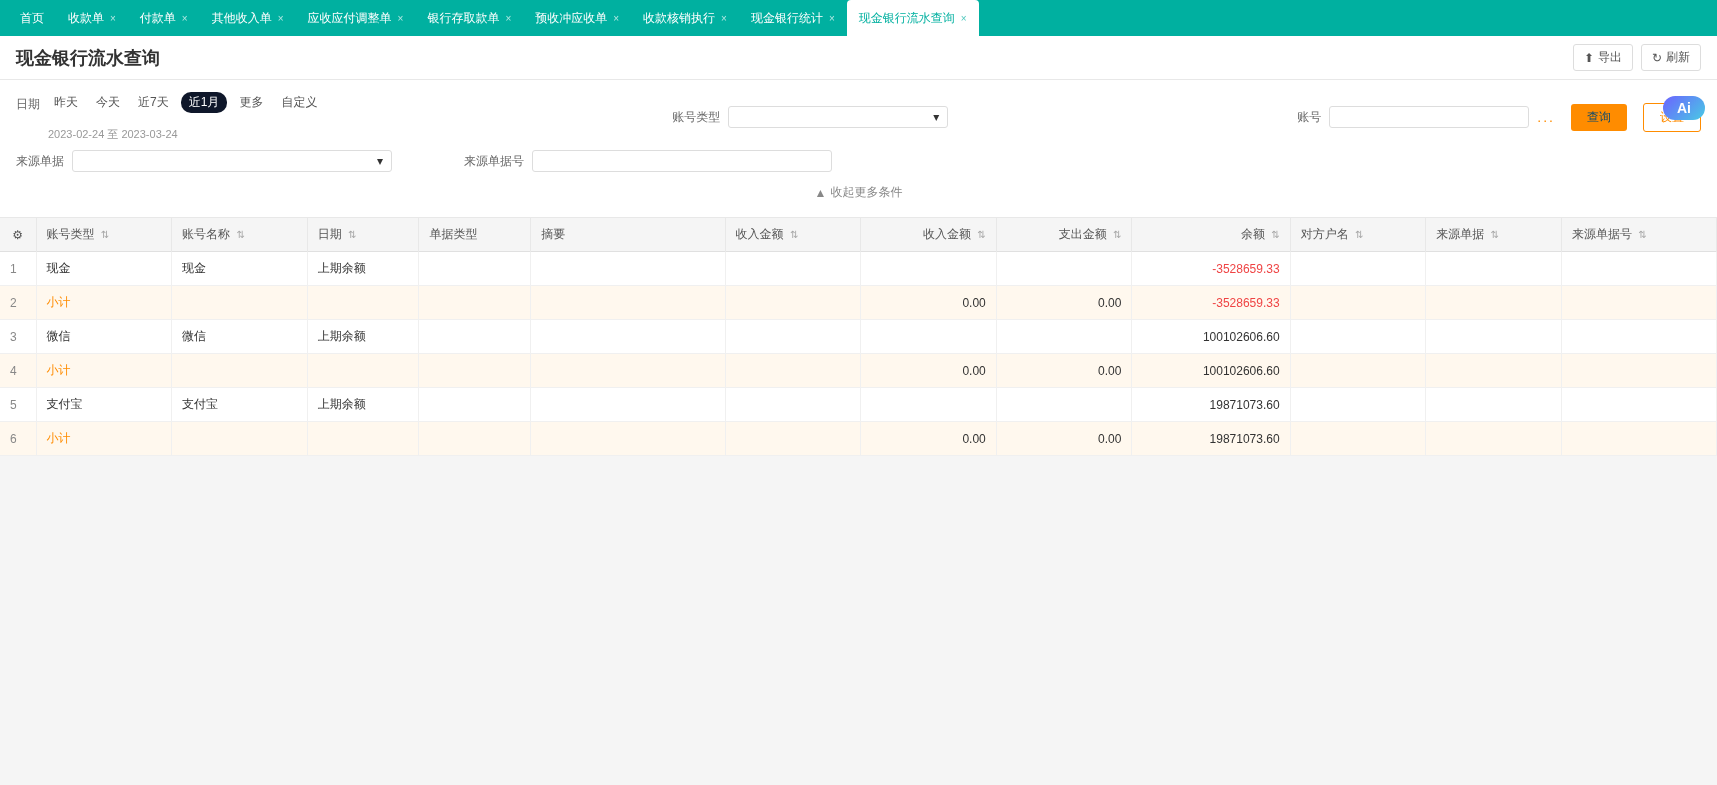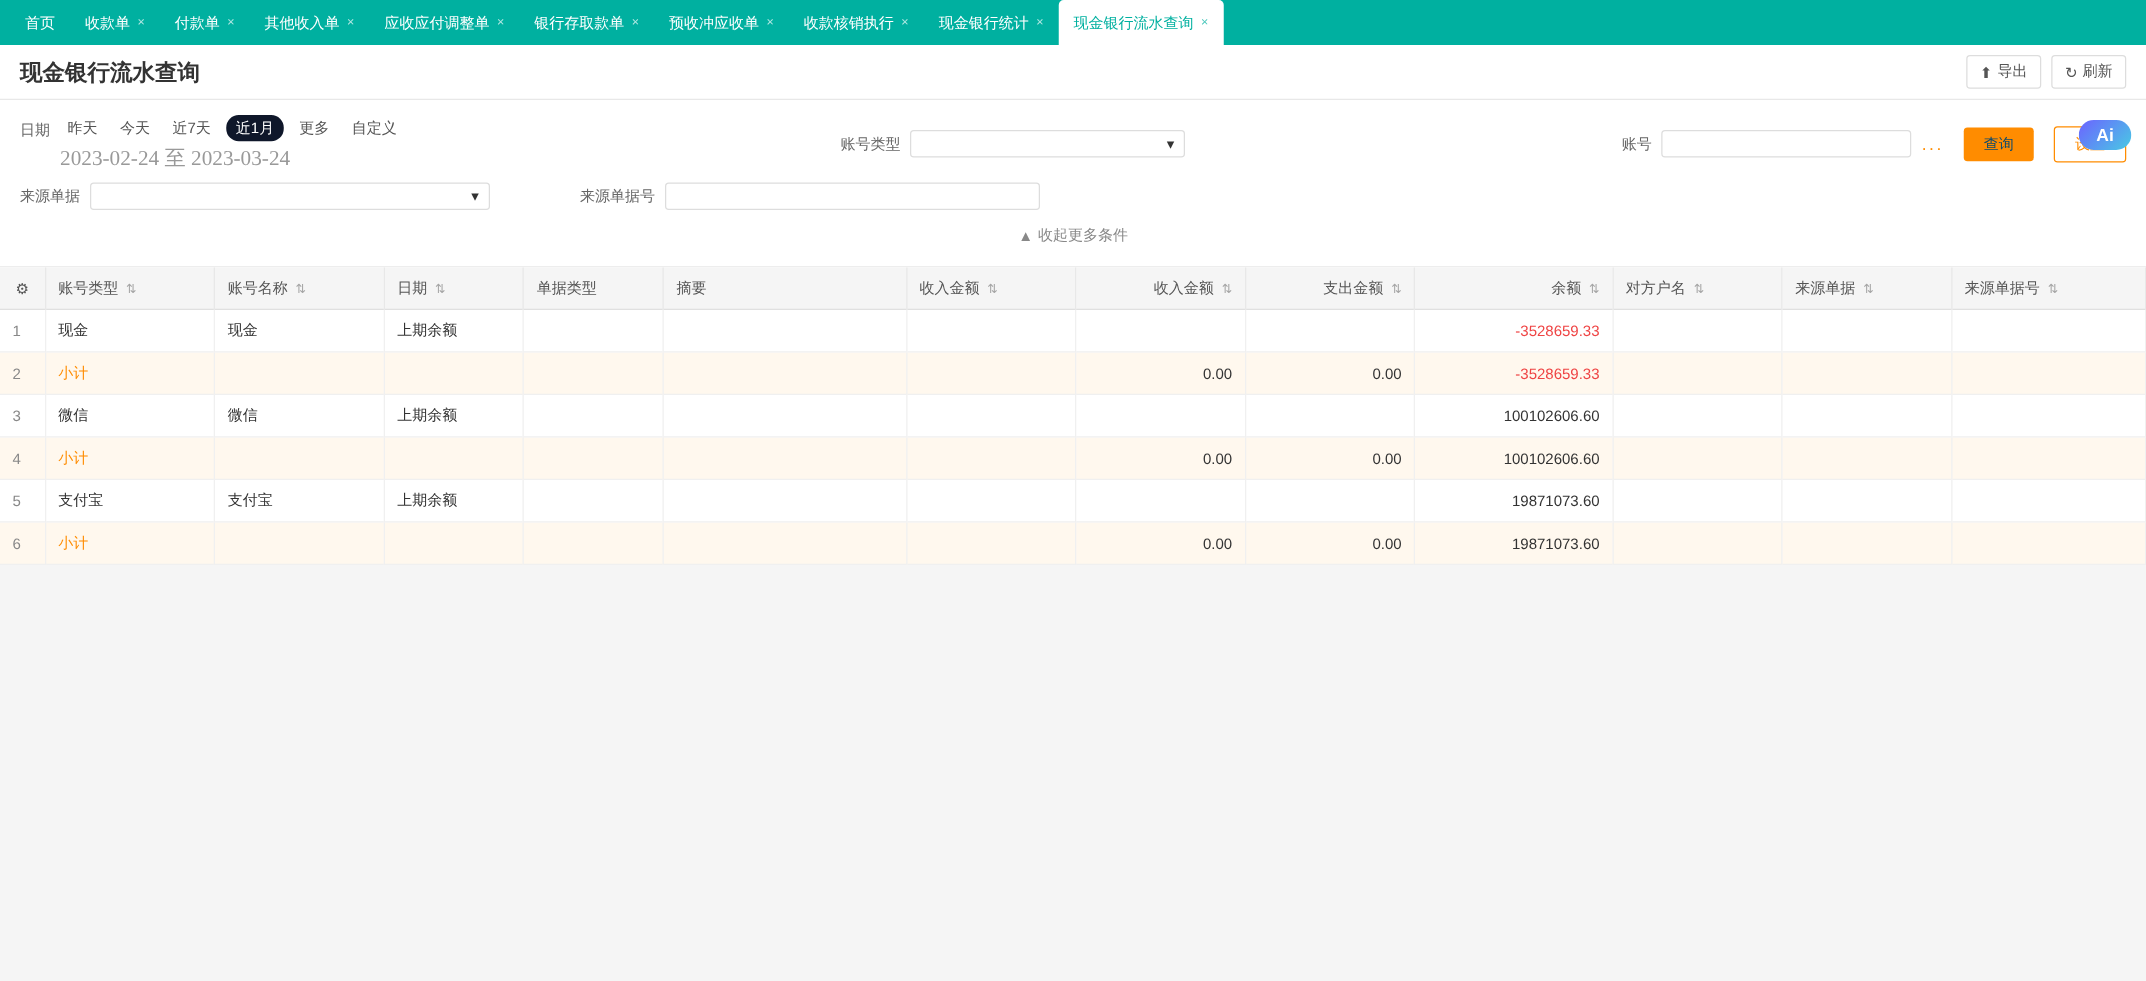--- a/index.html
+++ b/index.html
@@ -107,24 +107,23 @@
       border: none;
       background: none;
     }
     .date-btn.active {
       background: #0f172a;
       color: #fff;
       border-radius: 10px;
       padding: 2px 8px;
     }
     .date-range {
-      font-size: 17px;
+      font-size: 11px;
       color: #999;
-      margin-top: 2px;
-      font-family: Liberation Serif, serif;
+      margin-top: 14px;
     }
     .filter-select {
       display: flex;
       align-items: center;
       border: 1px solid #ddd;
       border-radius: 3px;
       padding: 3px 8px;
       min-width: 200px;
       cursor: pointer;
       background: #fff;

